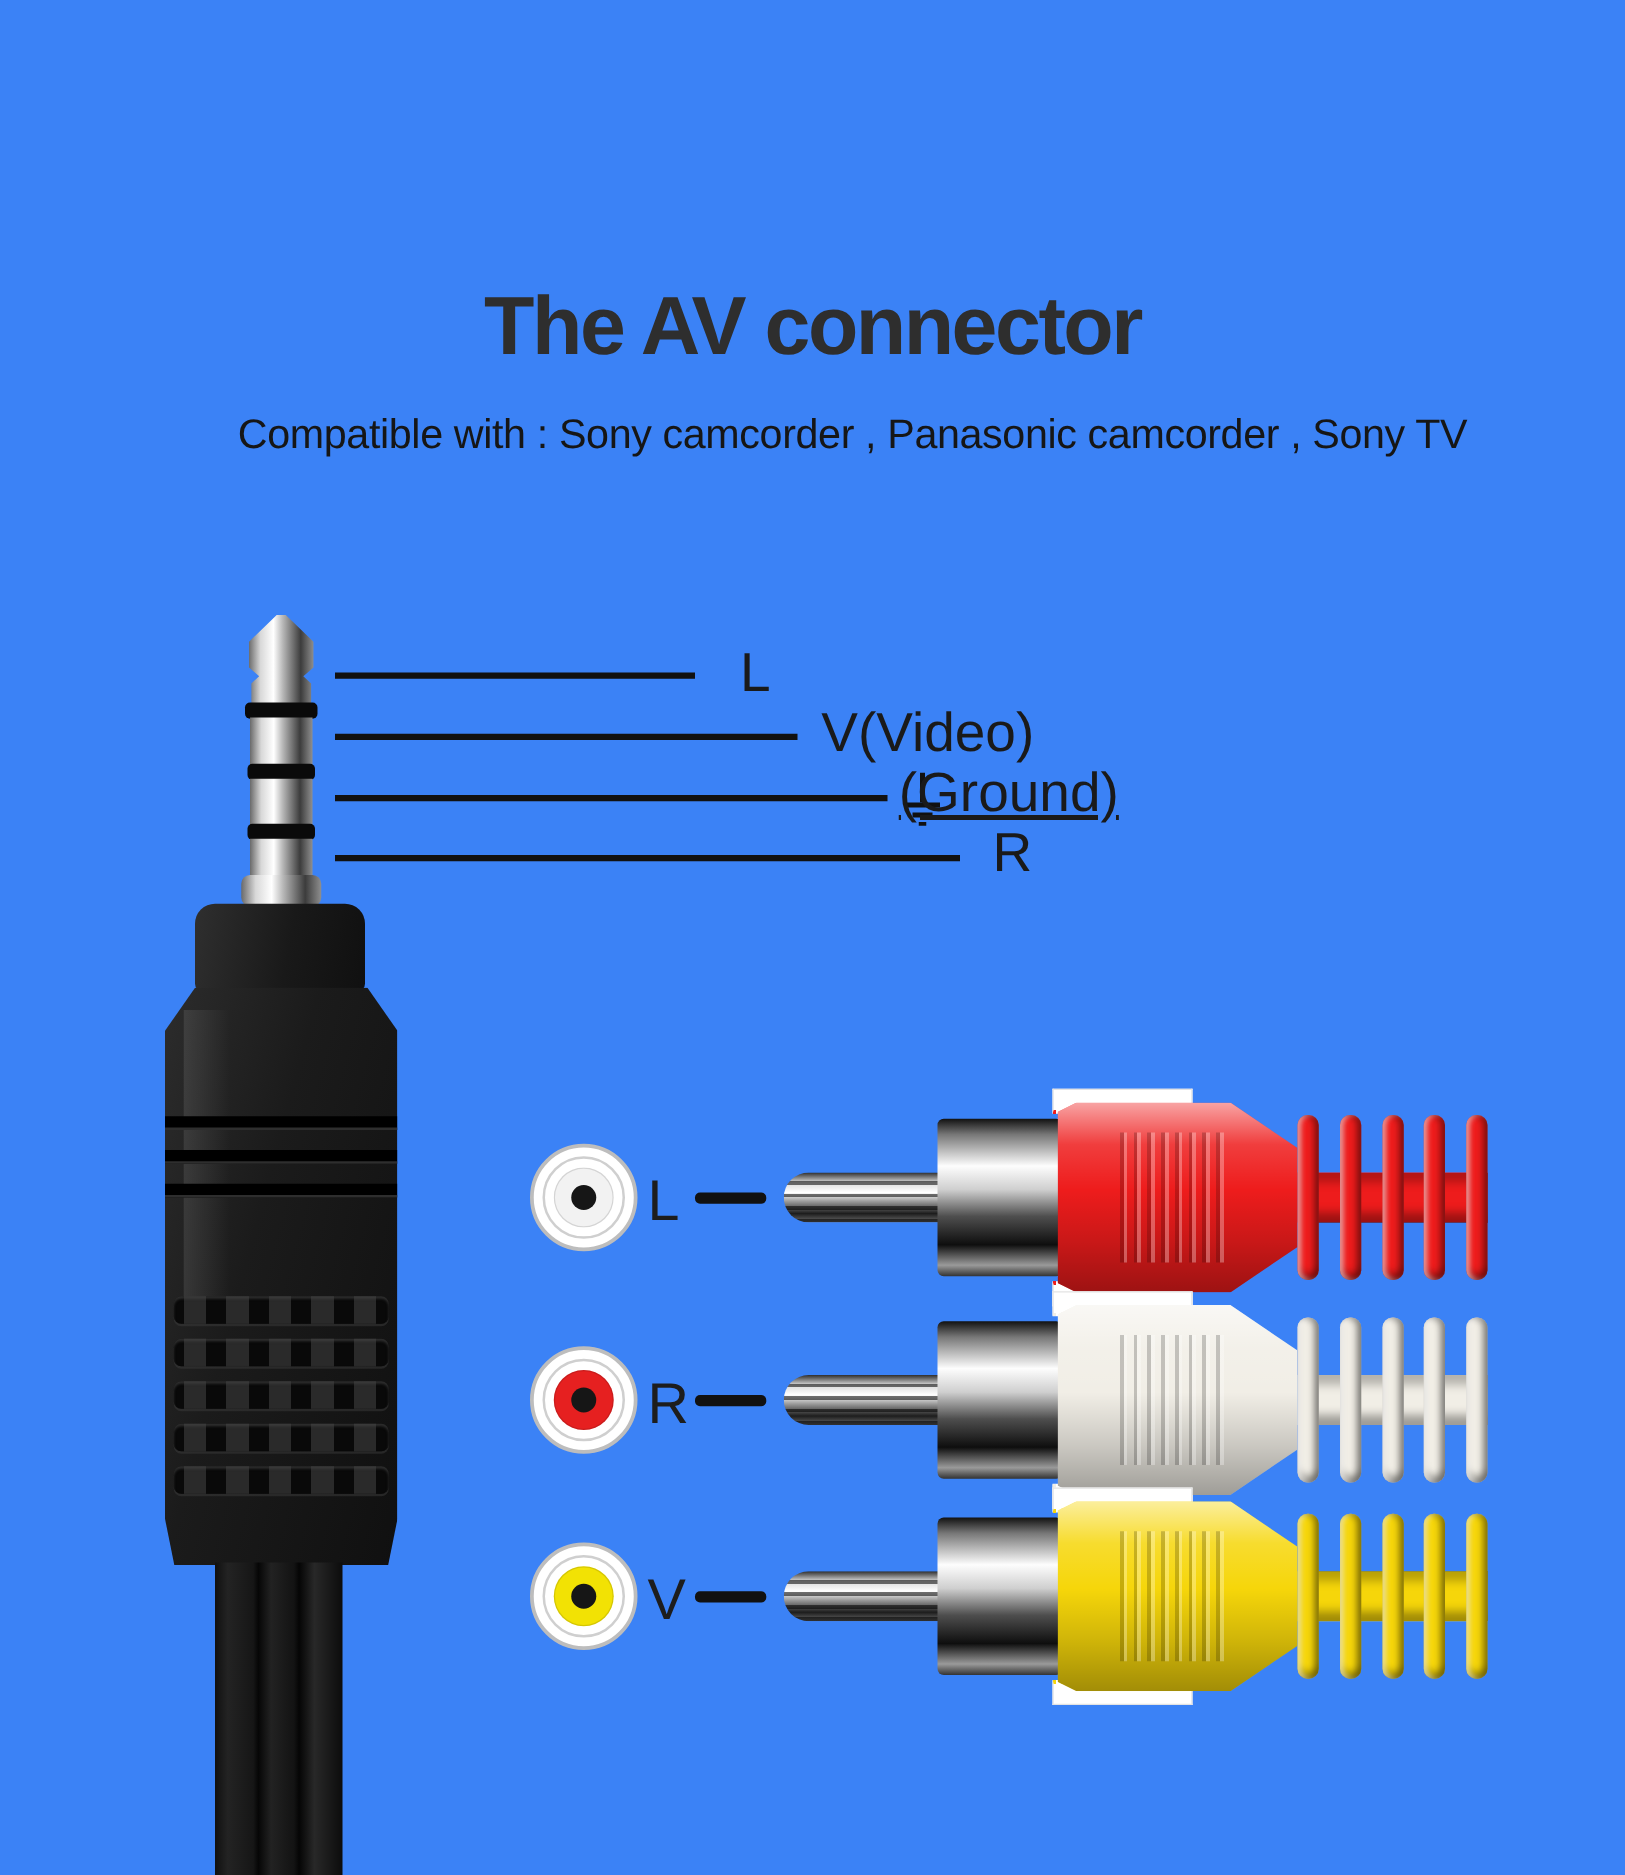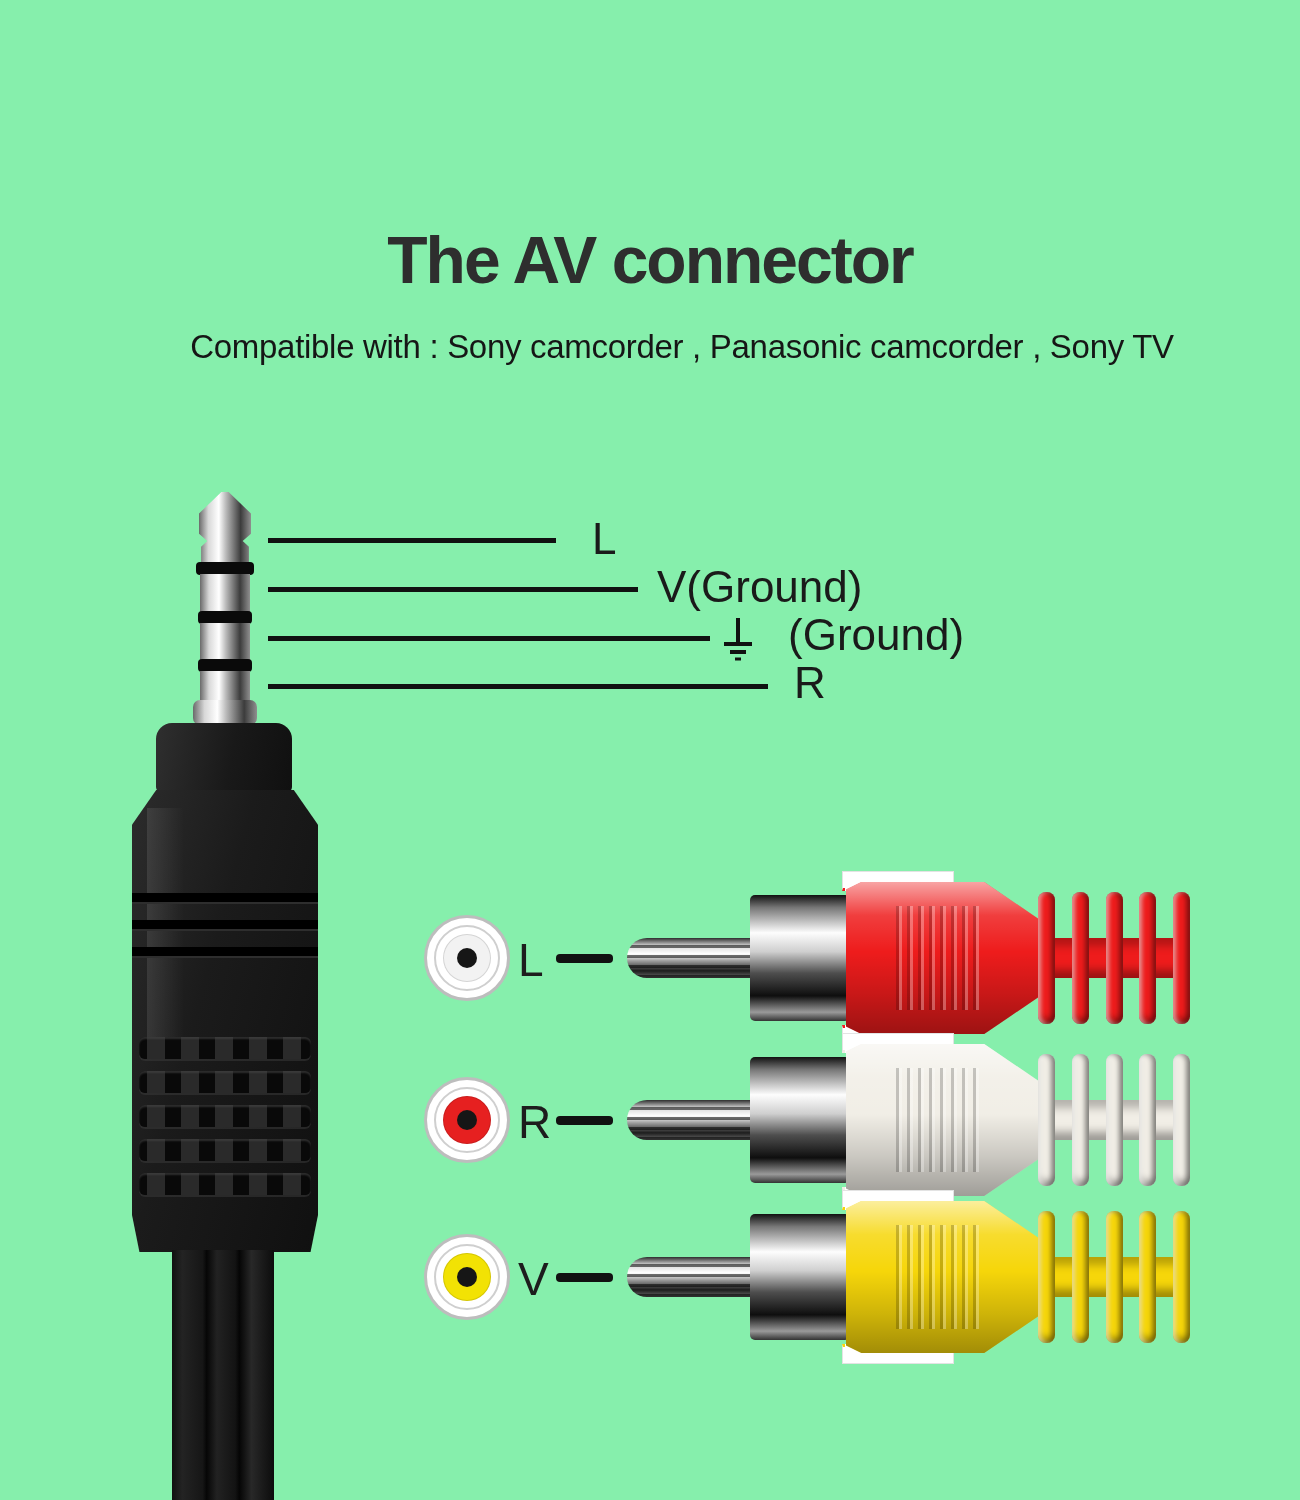--- a/index.html
+++ b/index.html
@@ -1,17 +1,17 @@
 <!DOCTYPE html>
 <html><head>
 <meta charset="utf-8">
 <style>
   html,body{margin:0;padding:0;background:#fff;}
   .stage{
-    position:relative;width:1300px;height:1500px;background:#86efac;overflow:hidden;
+    position:relative;width:1300px;height:1500px;background:#3b82f6;overflow:hidden;
     font-family:"Liberation Sans",sans-serif;color:var(--text,#1a1a1a);
   }
   
   .title{
     position:absolute;top:222px;left:0;width:100%;text-align:center;
     font-size:66px;font-weight:700;letter-spacing:-2px;color:var(--title,#2e2e2e);
   }
   .sub{position:absolute;left:0;width:100%;text-align:center;font-size:33px;color:var(--text,#161616);letter-spacing:-0.3px;}
   .sub1{top:328px;margin-left:32px;}
   .sub2{top:384px;}
@@ -57,21 +57,21 @@
 
   
   .callout-line{position:absolute;height:5px;background:#111;}
   .cl1{left:268px;top:538px;width:288px;}
   .cl2{left:268px;top:587px;width:370px;}
   .cl3{left:268px;top:636px;width:442px;}
   .cl4{left:268px;top:684px;width:500px;}
   .pin-label{position:absolute;font-size:44px;color:#1a1a1a;white-space:nowrap;}
   .pl1{left:592px;top:514px;}
   .pl2{left:657px;top:562px;}
-  .pl3{left:788px;top:610px;}
+  .pl3{left:719px;top:610px;text-decoration:underline;}
   .pl4{left:794px;top:658px;}
   .gnd{position:absolute;left:722px;top:618px;}
 
   
   .rca-row{position:absolute;left:0;width:1300px;height:170px;}
   .row-1{top:873px;} .row-2{top:1035px;} .row-3{top:1192px;}
 
   .port-icon{position:absolute;left:424px;top:42px;width:86px;height:86px;border-radius:50%;
     background:#fff;border:3px solid #bdbdbd;box-sizing:border-box;}
   .port-ring{position:absolute;inset:7px;border-radius:50%;border:2px solid #cfcfcf;background:#fff;}
@@ -146,21 +146,21 @@
       <div class="knurl k5"></div>
     </div>
     <div class="jack-cable"></div>
   </div>
 
   <div>
     <div class="callout-line cl1"></div>
     <div class="pin-label pl1">L</div>
 
     <div class="callout-line cl2"></div>
-    <div class="pin-label pl2">V(Ground)</div>
+    <div class="pin-label pl2">V(Video)</div>
 
     <div class="callout-line cl3"></div>
     <span class="gnd">
       <svg width="32" height="44" viewBox="0 0 32 44">
         <line x1="16" y1="0" x2="16" y2="24" stroke="#111" stroke-width="4"></line>
         <line x1="2" y1="26" x2="30" y2="26" stroke="#111" stroke-width="4"></line>
         <line x1="8" y1="34" x2="24" y2="34" stroke="#111" stroke-width="4"></line>
         <line x1="13" y1="41" x2="19" y2="41" stroke="#111" stroke-width="3"></line>
       </svg>
     </span>

